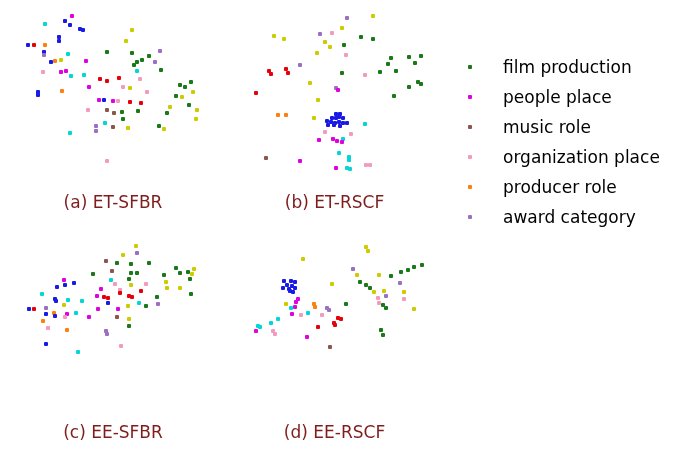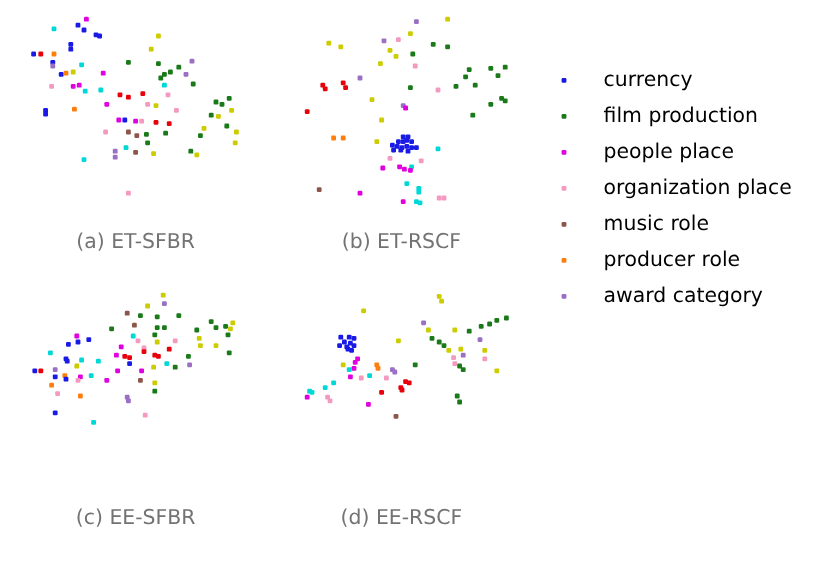--- a/index.html
+++ b/index.html
@@ -37,21 +37,21 @@
     width: 4px;
     height: 4px;
     border-radius: 1px;
     transform: translate(-2px, -2px);
   }
   .panel-label {
     position: absolute;
     width: 100%;
     text-align: center;
     font-size: 17px;
-    color: #737373;
+    color: #7f1d1d;
     font-family: "DejaVu Sans", sans-serif;
     white-space: nowrap;
   }
   #legend {
     position: absolute;
     left: 455px;
     top: 52px;
     width: 225px;
   }
   .legend-row {
@@ -396,47 +396,41 @@
           <span class="pt" style="left: 75.44px; top: 101.16px; background: rgb(224, 0, 224);"></span>
           <span class="pt" style="left: 97.99px; top: 111.24px; background: rgb(140, 86, 75);"></span>
         </div>
       </div>
       <div class="panel-label" style="position: absolute; left: 232px; top: 422px; width: 205px;">(d) EE-RSCF</div>
     </div>
 
   <div id="legend">
       <div class="legend-row">
         <span class="legend-marker-wrap">
-          <span class="legend-marker" style="background: rgb(26, 26, 230);"></span>
-        </span>
-        <span class="legend-label">currency</span>
-      </div>
-      <div class="legend-row">
-        <span class="legend-marker-wrap">
           <span class="legend-marker" style="background: rgb(26, 122, 26);"></span>
         </span>
         <span class="legend-label">film production</span>
       </div>
       <div class="legend-row">
         <span class="legend-marker-wrap">
           <span class="legend-marker" style="background: rgb(224, 0, 224);"></span>
         </span>
         <span class="legend-label">people place</span>
       </div>
       <div class="legend-row">
         <span class="legend-marker-wrap">
+          <span class="legend-marker" style="background: rgb(140, 86, 75);"></span>
+        </span>
+        <span class="legend-label">music role</span>
+      </div>
+      <div class="legend-row">
+        <span class="legend-marker-wrap">
           <span class="legend-marker" style="background: rgb(244, 154, 193);"></span>
         </span>
         <span class="legend-label">organization place</span>
-      </div>
-      <div class="legend-row">
-        <span class="legend-marker-wrap">
-          <span class="legend-marker" style="background: rgb(140, 86, 75);"></span>
-        </span>
-        <span class="legend-label">music role</span>
       </div>
       <div class="legend-row">
         <span class="legend-marker-wrap">
           <span class="legend-marker" style="background: rgb(255, 127, 14);"></span>
         </span>
         <span class="legend-label">producer role</span>
       </div>
       <div class="legend-row">
         <span class="legend-marker-wrap">
           <span class="legend-marker" style="background: rgb(154, 111, 196);"></span>

